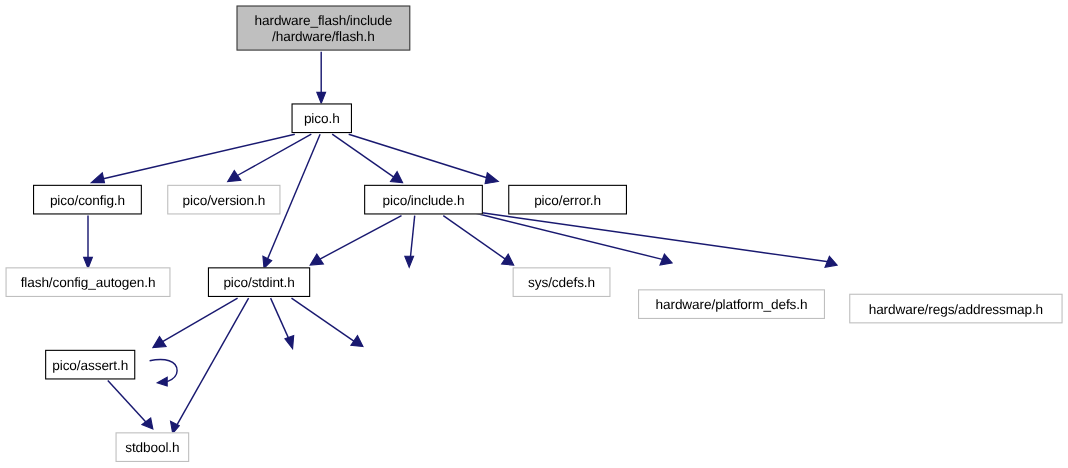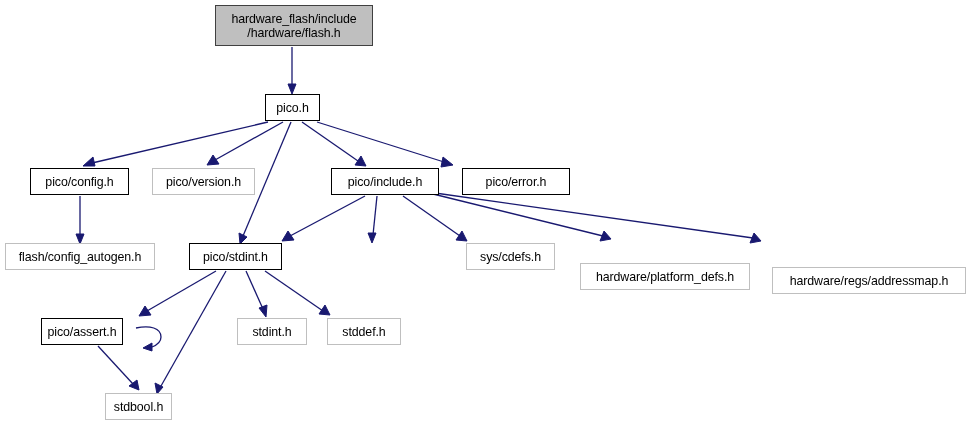--- a/index.html
+++ b/index.html
@@ -80,16 +80,14 @@
     <div class="node strong" style="left: 30px; top: 168px; width: 99px; height: 27px;">pico/config.h</div>
     <div class="node weak" style="left: 152px; top: 168px; width: 103px; height: 27px;">pico/version.h</div>
     <div class="node strong" style="left: 331px; top: 168px; width: 108px; height: 27px;">pico/include.h</div>
     <div class="node strong" style="left: 462px; top: 168px; width: 108px; height: 27px;">pico/error.h</div>
     <div class="node weak" style="left: 5px; top: 243px; width: 150px; height: 27px;">flash/config_autogen.h</div>
     <div class="node strong" style="left: 189px; top: 243px; width: 93px; height: 27px;">pico/stdint.h</div>
     <div class="node weak" style="left: 466px; top: 243px; width: 89px; height: 27px;">sys/cdefs.h</div>
     <div class="node weak" style="left: 580px; top: 243px; width: 170px; height: 27px; margin-top: 20px;">hardware/platform_defs.h</div>
     <div class="node weak" style="left: 772px; top: 243px; width: 194px; height: 27px; margin-top: 24px;">hardware/regs/addressmap.h</div>
     <div class="node strong" style="left: 41px; top: 318px; width: 82px; height: 27px;">pico/assert.h</div>
-    <div class="node weak" style="left: 237px; top: 318px; width: 70px; height: 27px;">stdint.h</div>
-    <div class="node weak" style="left: 327px; top: 318px; width: 74px; height: 27px;">stddef.h</div>
     <div class="node weak" style="left: 105px; top: 393px; width: 67px; height: 27px;">stdbool.h</div>
   </div>
 
 </body></html>

